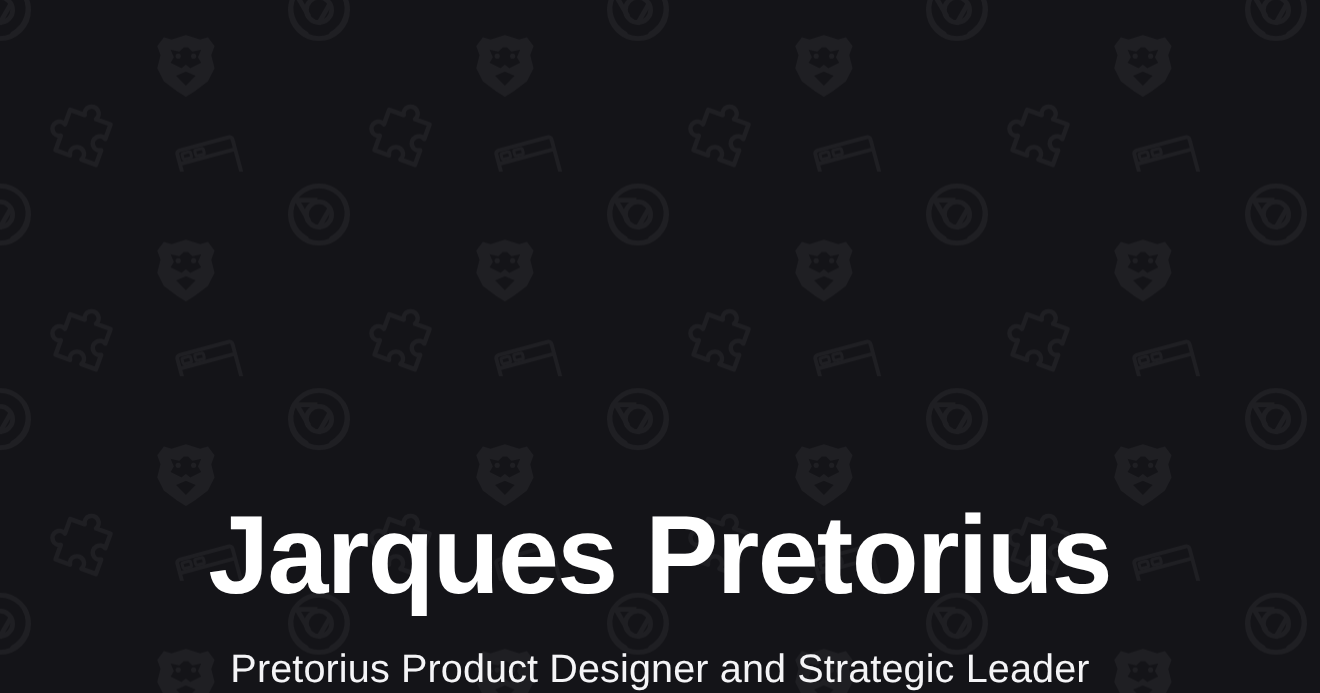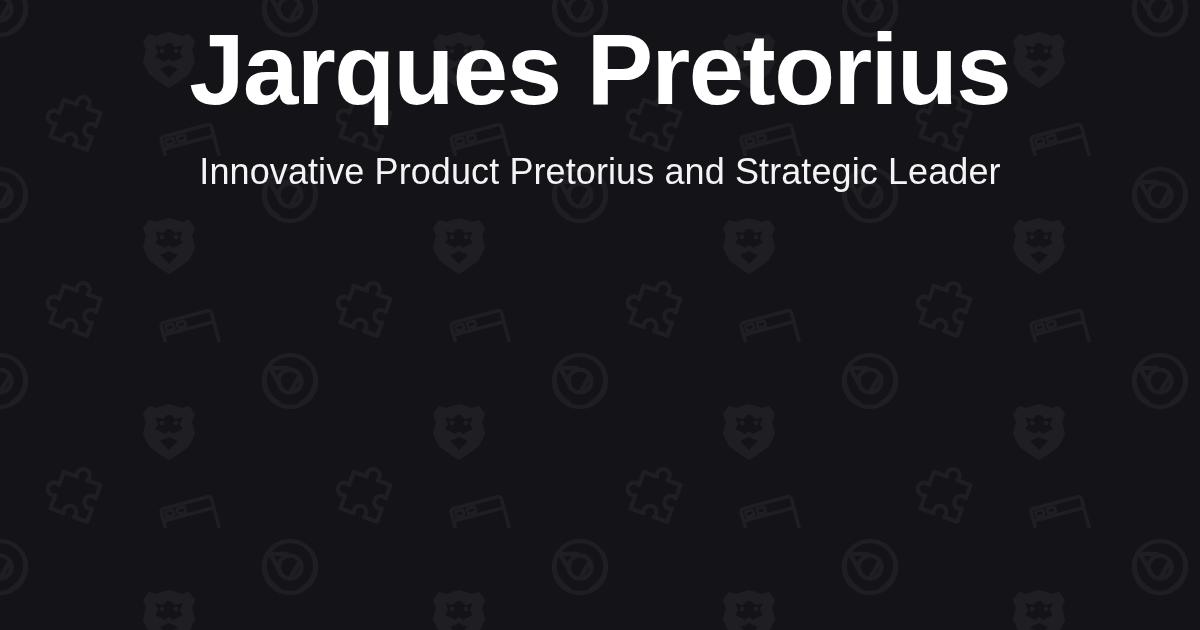--- a/index.html
+++ b/index.html
@@ -37,25 +37,24 @@
     height: 630px;
   }
 
   
   .content {
     position: absolute;
     inset: 0;
     display: flex;
     flex-direction: column;
     align-items: center;
-    justify-content: flex-start;
+    justify-content: flex-end;
     text-align: center;
     padding: 0 60px;
     box-sizing: border-box;
-    margin-top: 16px;
   }
 
   .title {
     margin: 0;
     color: #ffffff;
     font-family: "Liberation Sans", sans-serif;
     font-size: 101px;
     font-weight: 700;
     line-height: 1.06;
     letter-spacing: -1.5px;
@@ -149,16 +148,16 @@
         </pattern>
       </defs>
 
       <rect x="0" y="0" width="1200" height="630" fill="#141418"></rect>
       <rect x="0" y="0" width="1200" height="630" fill="url(#icon-pattern)"></rect>
     </svg>
   </div>
 
   <div class="content">
     <h1 class="title">Jarques Pretorius</h1>
-    <p class="subtitle">Innovative Product Pretorius and Strategic Leader</p>
+    <p class="subtitle">Pretorius Product Designer and Strategic Leader</p>
   </div>
 
 </div>
 
 </body></html>

